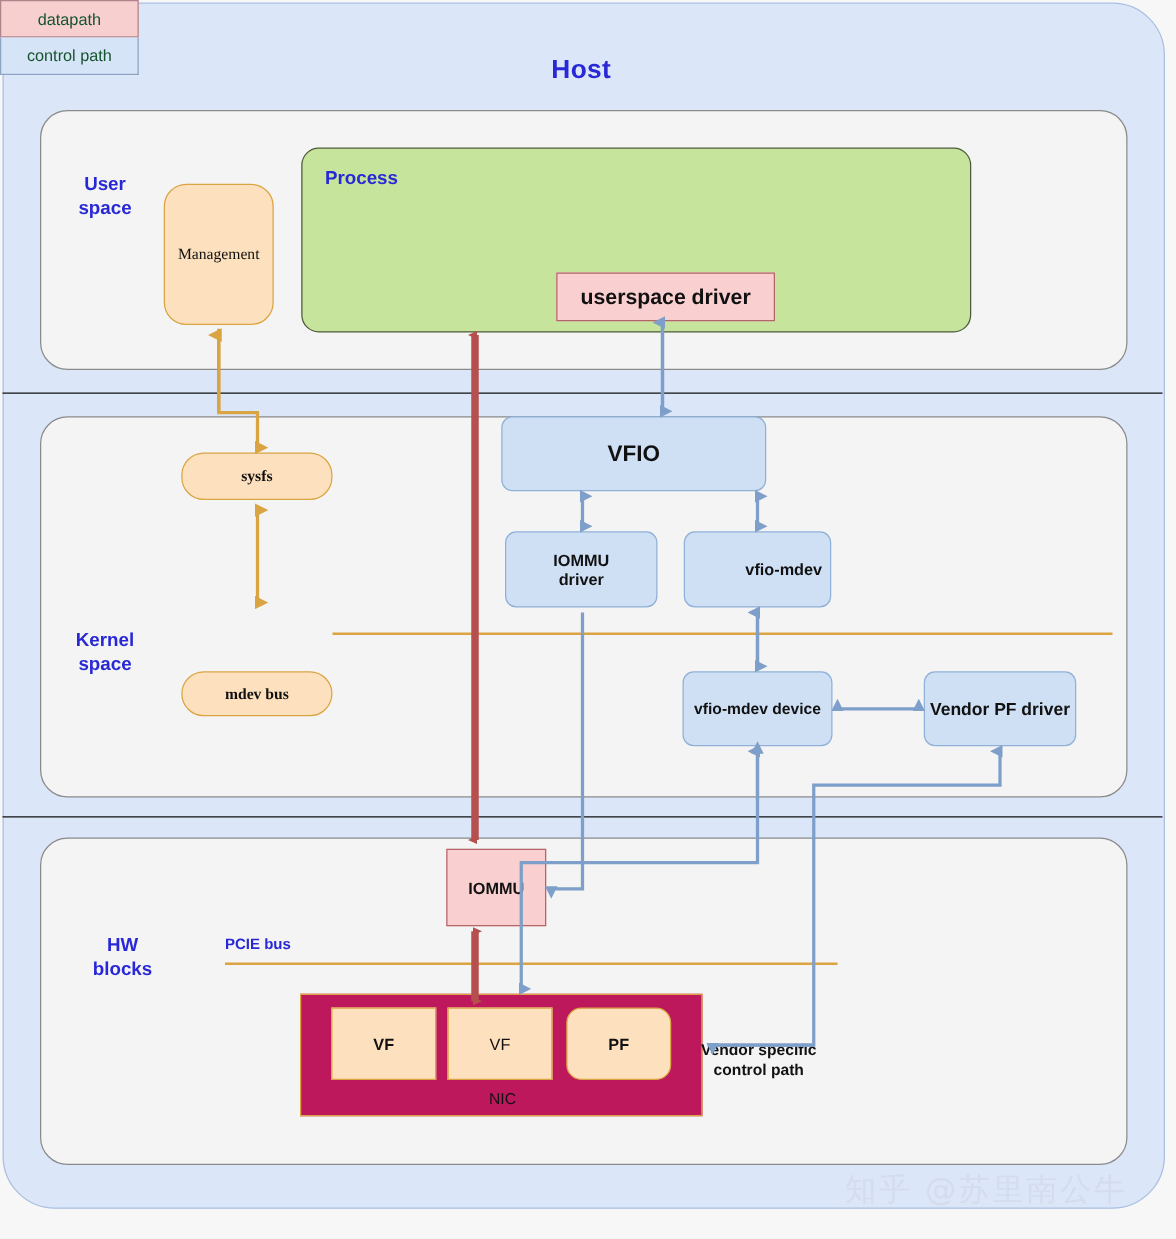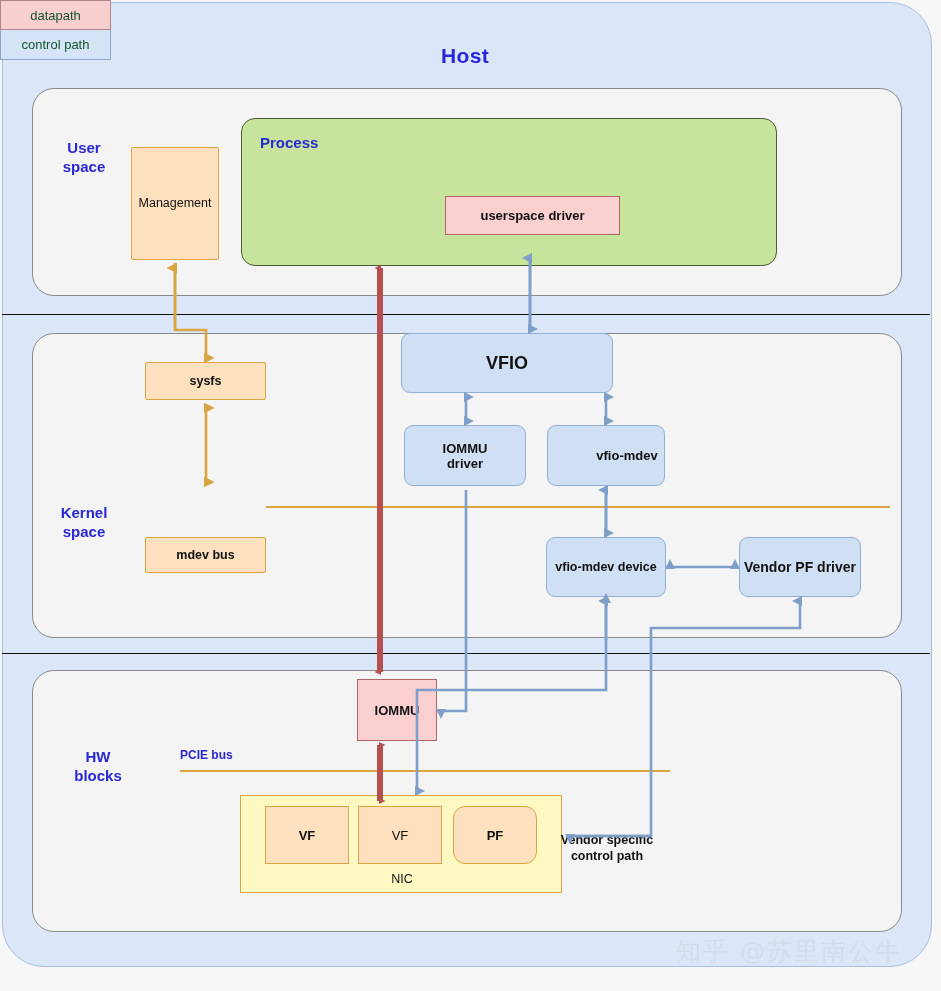--- a/index.html
+++ b/index.html
@@ -40,43 +40,43 @@
 
   .zone-label{position:absolute;color:#2828d6;font-weight:bold;font-size:15px;
     text-align:center;line-height:19px;}
   #lbl-user  {left:40px;top:138px;width:88px;}
   #lbl-kernel{left:40px;top:503px;width:88px;}
   #lbl-hw    {left:52px;top:747px;width:92px;}
 
   
   .node{position:absolute;box-sizing:border-box;display:flex;align-items:center;
     justify-content:center;text-align:center;font-size:12.5px;color:#111;line-height:15px;}
-  .n-orange{background:#fde0bd;border:1px solid #d9a441;border-radius:2px;}
+  .n-orange{background:#fde0bd;border:1px solid #d9a441;border-radius:18px;font-family:Liberation Serif, serif;}
   .n-blue  {background:#cfe0f5;border:1px solid #8fb0d8;border-radius:9px;}
   .n-pink  {background:#f9cfcf;border:1px solid #b2666a;}
   .n-green {background:#c6e49b;border:1px solid #4c5b38;border-radius:14px;}
 
   #n-management{left:131px;top:147px;width:88px;height:113px;font-size:12.5px;}
   #n-process{left:241px;top:118px;width:536px;height:148px;display:block;}
   #process-label{position:absolute;left:18px;top:16px;color:#2828d6;font-weight:bold;font-size:15px;}
-  #n-userspace-driver{left:445px;top:196px;width:175px;height:39px;font-weight:bold;font-size:13px;}
+  #n-userspace-driver{left:445px;top:218px;width:175px;height:39px;font-weight:bold;font-size:17px;}
 
   #n-sysfs{left:145px;top:362px;width:121px;height:38px;font-weight:bold;}
   #n-mdevbus{left:145px;top:489px;width:121px;height:36px;font-weight:bold;margin-top:48px;}
 
   #n-vfio{left:401px;top:333px;width:212px;height:60px;font-weight:bold;font-size:18px;}
   #n-iommu-driver{left:404px;top:425px;width:122px;height:61px;font-weight:bold;font-size:13px;}
   #n-vfio-mdev{left:547px;top:425px;width:118px;height:61px;font-weight:bold;font-size:13px;padding-left:42px;}
   #n-vfio-mdev-device{left:546px;top:537px;width:120px;height:60px;font-weight:bold;font-size:12.5px;}
   #n-vendor-pf{left:739px;top:537px;width:122px;height:60px;font-weight:bold;font-size:14px;}
 
   #n-iommu{left:357px;top:679px;width:80px;height:62px;font-weight:bold;font-size:13px;}
 
   #n-nic{position:absolute;left:240px;top:795px;width:322px;height:98px;
-    background:#fef9c3;border:1px solid #d9a441;box-sizing:border-box;}
+    background:#be185d;border:1px solid #d9a441;box-sizing:border-box;}
   .vfbox{position:absolute;top:10px;width:84px;height:58px;background:#fde0bd;
     border:1px solid #d9a441;box-sizing:border-box;display:flex;align-items:center;
     justify-content:center;font-size:13px;color:#111;}
   #nic-label{position:absolute;left:0;bottom:6px;width:322px;text-align:center;
     font-size:12.5px;color:#111;}
 
   
   .gold-line{position:absolute;background:#d9a441;}
   #bus-mdev{left:266px;top:506px;width:624px;height:2px;}
   #bus-pcie{left:180px;top:770px;width:490px;height:2px;}

